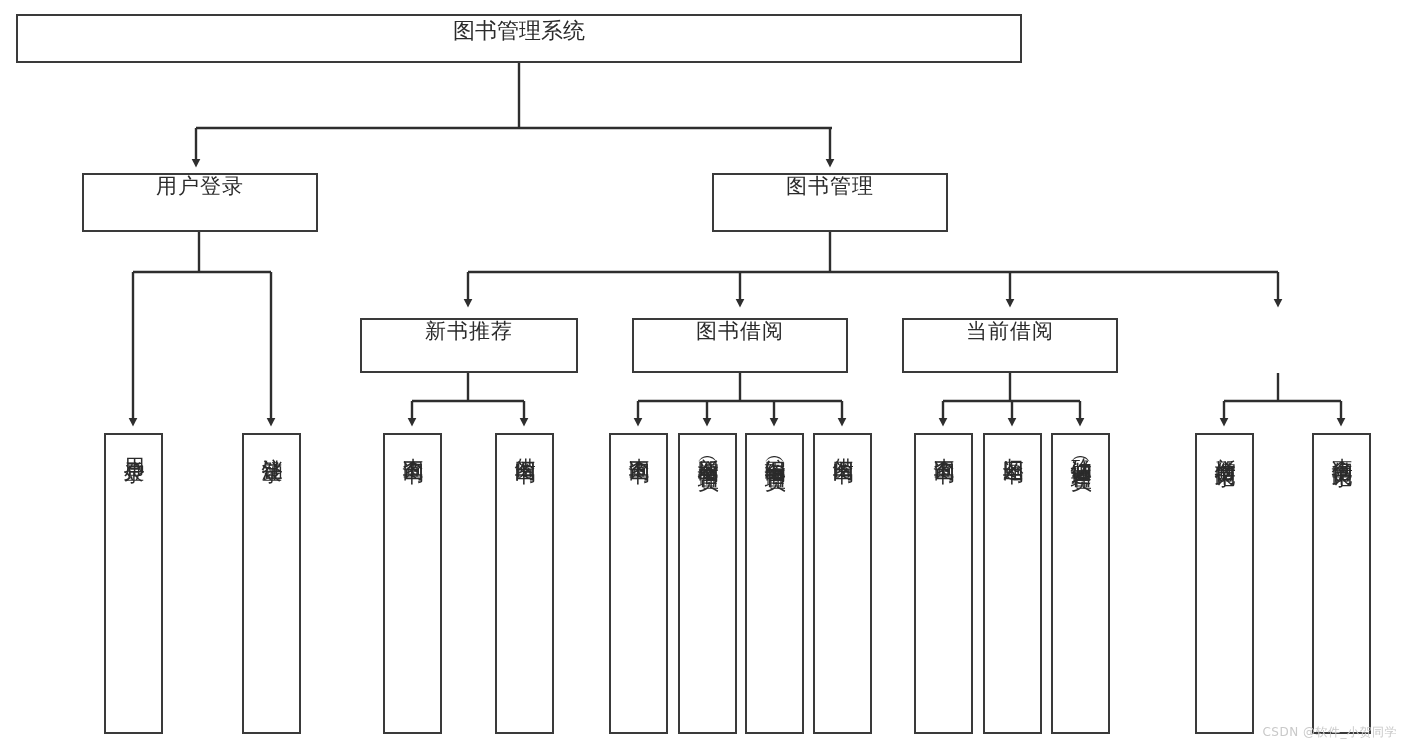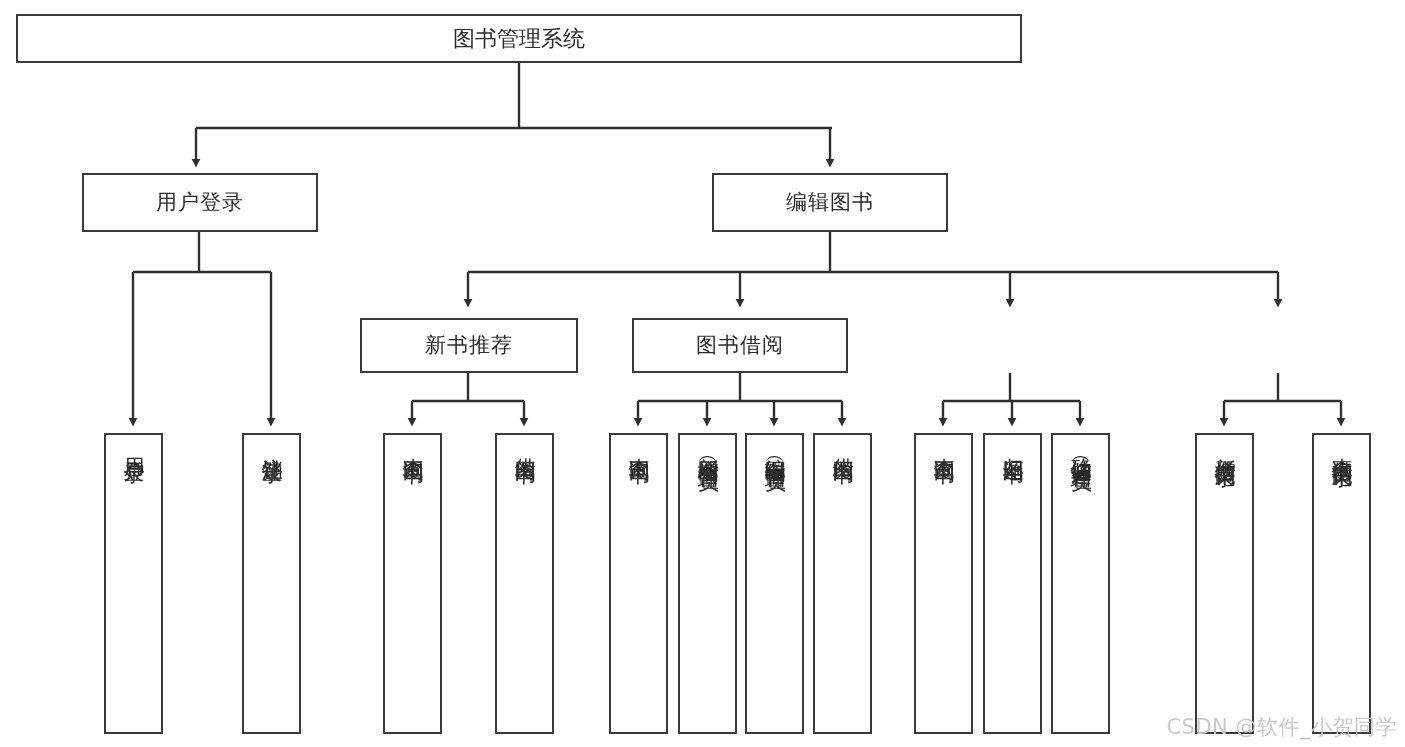--- a/index.html
+++ b/index.html
@@ -19,21 +19,20 @@
     left:0;top:0;
     width:1405px;height:747px;
     pointer-events:none;
   }
   .node{
     position:absolute;
     box-sizing:border-box;
     background:#ffffff;
     border:2px solid #3a3a3a;
     display:flex;
-    align-items:center;
     justify-content:center;
     color:#2b2b2b;
     z-index:2;
   }
   .node.h{
     font-size:21px;
     letter-spacing:1px;
     line-height:1.1;
   }
   .node.root{
@@ -50,21 +49,21 @@
     text-orientation:upright;
     line-height:1.22;
     letter-spacing:2px;
     white-space:nowrap;
     text-align:left;
   }
   .watermark{
     position:absolute;
     right:8px;
     bottom:6px;
-    font-size:21px;
+    font-size:12px;
     color:#c9c9c9;
     letter-spacing:0.5px;
     white-space:nowrap;
     z-index:5;
   }
 </style>
 </head>
 <body>
 
 <div id="canvas">
@@ -120,28 +119,31 @@
   </svg>
 
   <div class="node root" style="left:16px;top:14px;width:1006px;height:49px;">
     <span>图书管理系统</span>
   </div>
 
   <div class="node h" style="left:82px;top:173px;width:236px;height:59px;">
     <span>用户登录</span>
   </div>
   <div class="node h" style="left:712px;top:173px;width:236px;height:59px;">
-    <span>编辑图书</span>
+    <span>图书管理</span>
   </div>
 
   <div class="node h" style="left:632px;top:318px;width:216px;height:55px;">
     <span>图书借阅</span>
   </div>
   <div class="node h" style="left:360px;top:318px;width:218px;height:55px;">
     <span>新书推荐</span>
+  </div>
+  <div class="node h" style="left:902px;top:318px;width:216px;height:55px;">
+    <span>当前借阅</span>
   </div>
 
   <div class="node v" style="left:104px;top:433px;width:59px;height:301px;">
     <span class="vtext">用户登录</span>
   </div>
   <div class="node v" style="left:242px;top:433px;width:59px;height:301px;">
     <span class="vtext">注销登录</span>
   </div>
 
   <div class="node v" style="left:383px;top:433px;width:59px;height:301px;">

